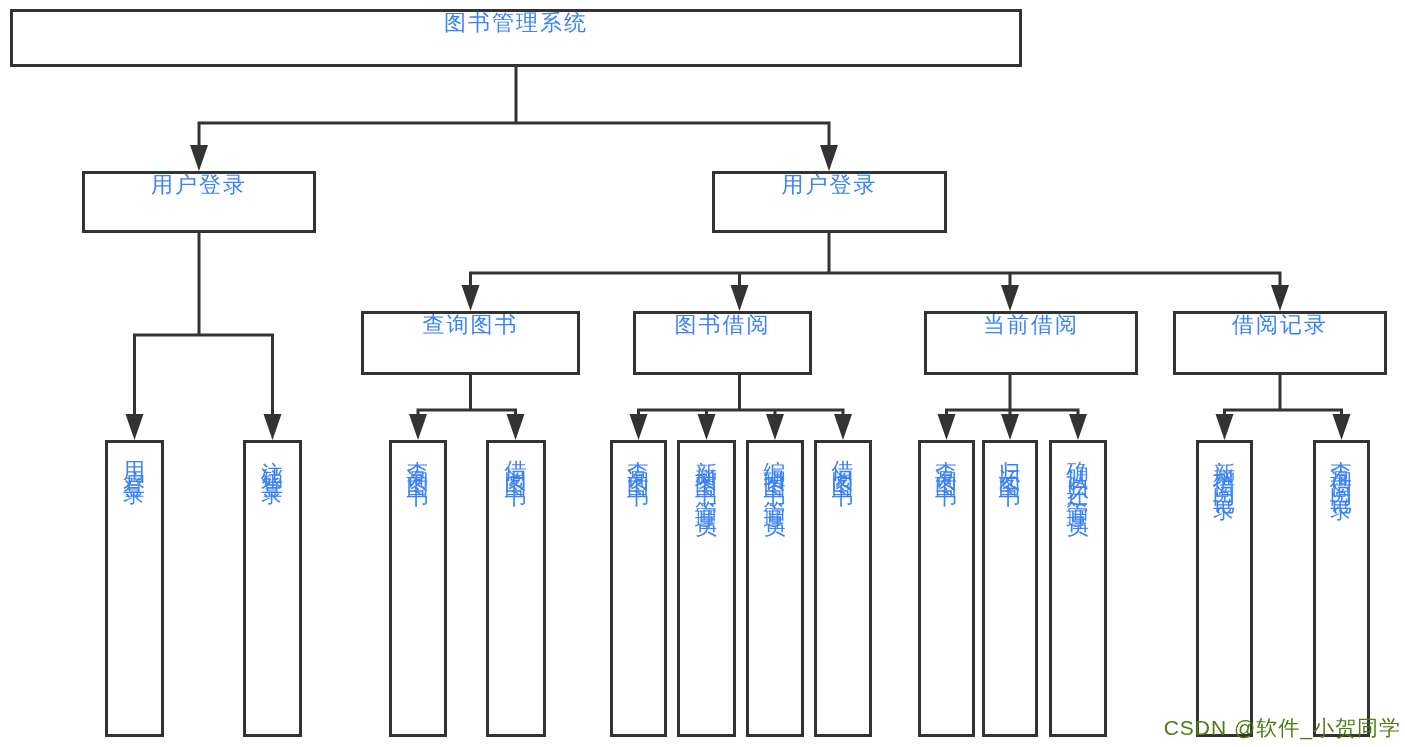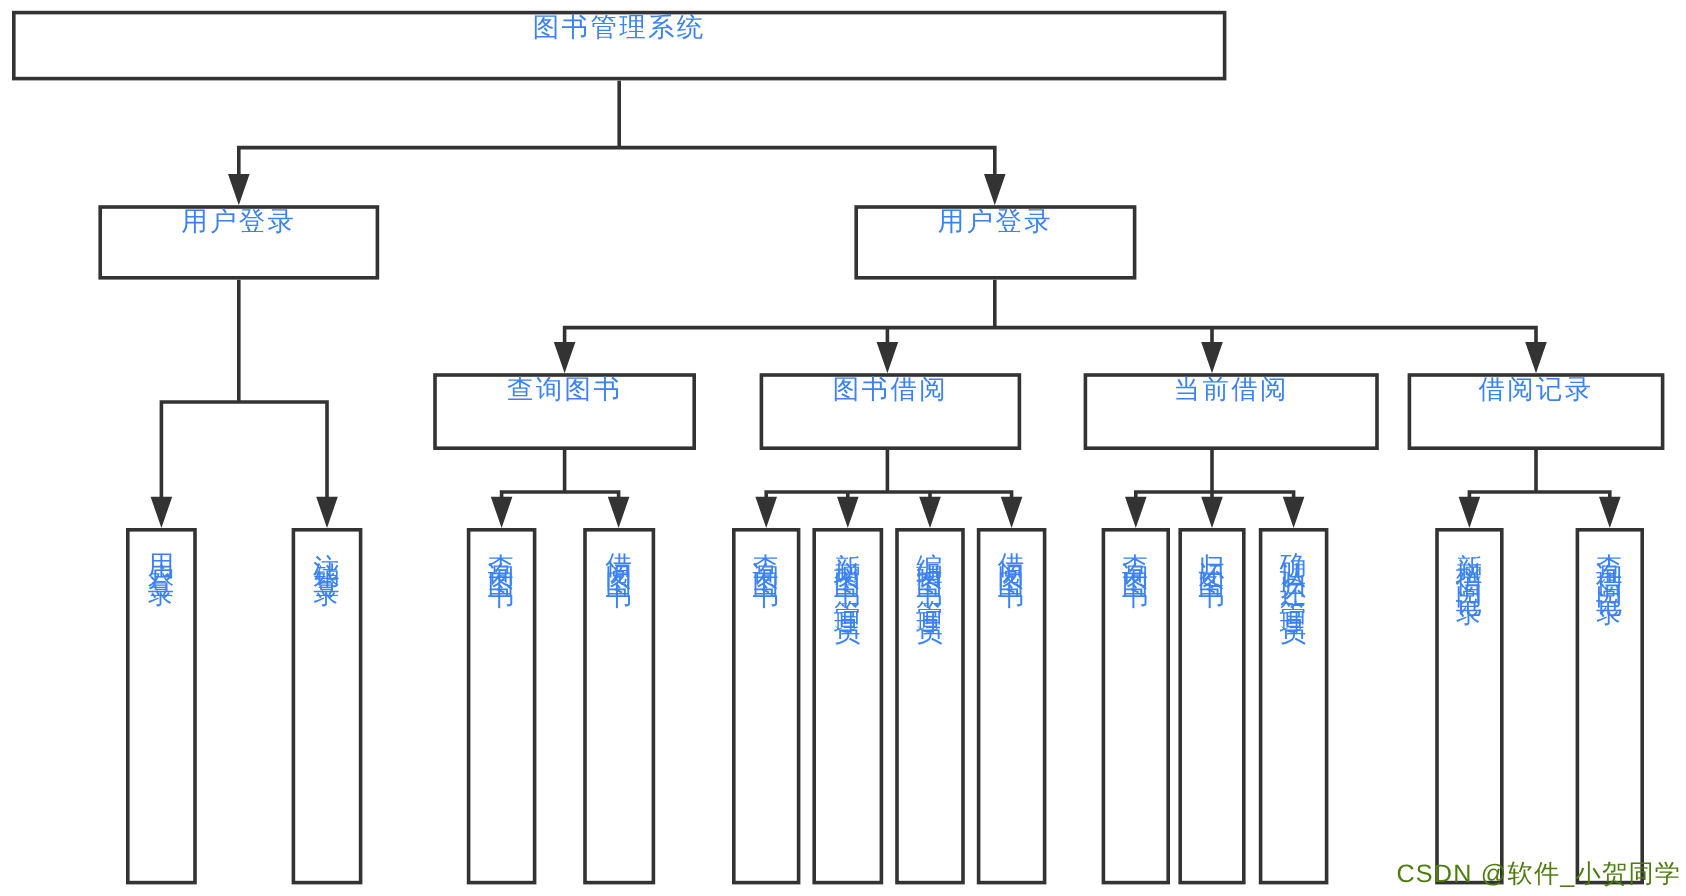--- a/index.html
+++ b/index.html
@@ -55,24 +55,24 @@
   <div class="box h" style="left:82px;top:171px;width:234px;height:62px">
     <span class="label">用户登录</span>
   </div>
   <div class="box h" style="left:712px;top:171px;width:235px;height:62px">
     <span class="label">用户登录</span>
   </div>
 
   <div class="box h" style="left:361px;top:311px;width:219px;height:64px">
     <span class="label">查询图书</span>
   </div>
-  <div class="box h" style="left:633px;top:311px;width:218px;height:64px">
+  <div class="box h" style="left:633px;top:311px;width:179px;height:64px">
     <span class="label">图书借阅</span>
   </div>
-  <div class="box h" style="left:903px;top:311px;width:246px;height:64px">
+  <div class="box h" style="left:924px;top:311px;width:214px;height:64px">
     <span class="label">当前借阅</span>
   </div>
   <div class="box h" style="left:1173px;top:311px;width:214px;height:64px">
     <span class="label">借阅记录</span>
   </div>
 
   <div class="box v" style="left:105px;top:440px;width:59px;height:297px">
     <span class="label">用户登录</span>
   </div>
   <div class="box v" style="left:243px;top:440px;width:59px;height:297px">

